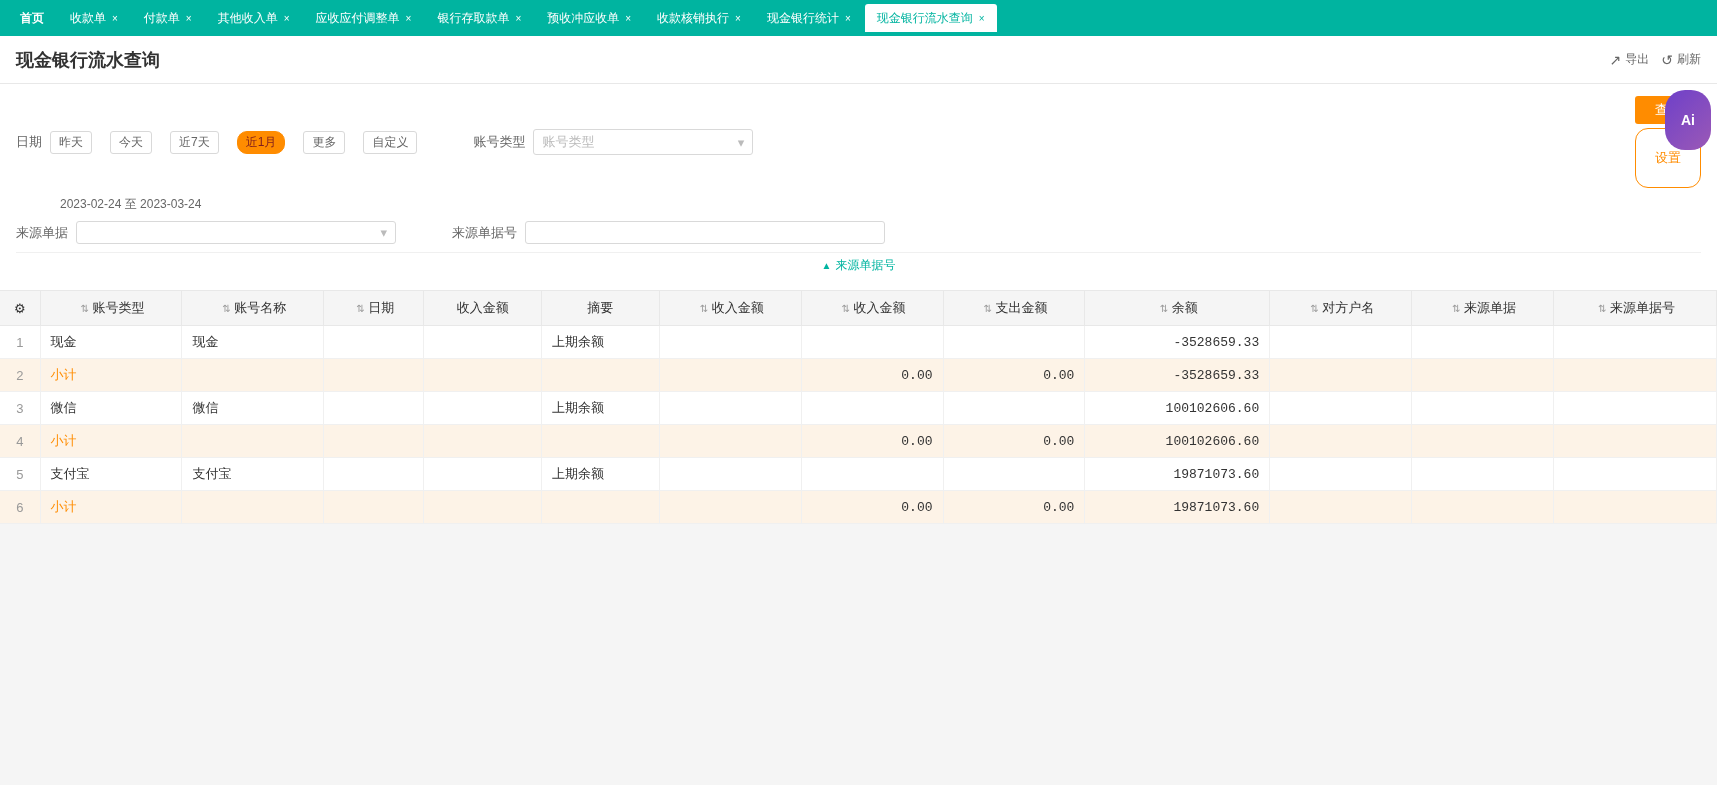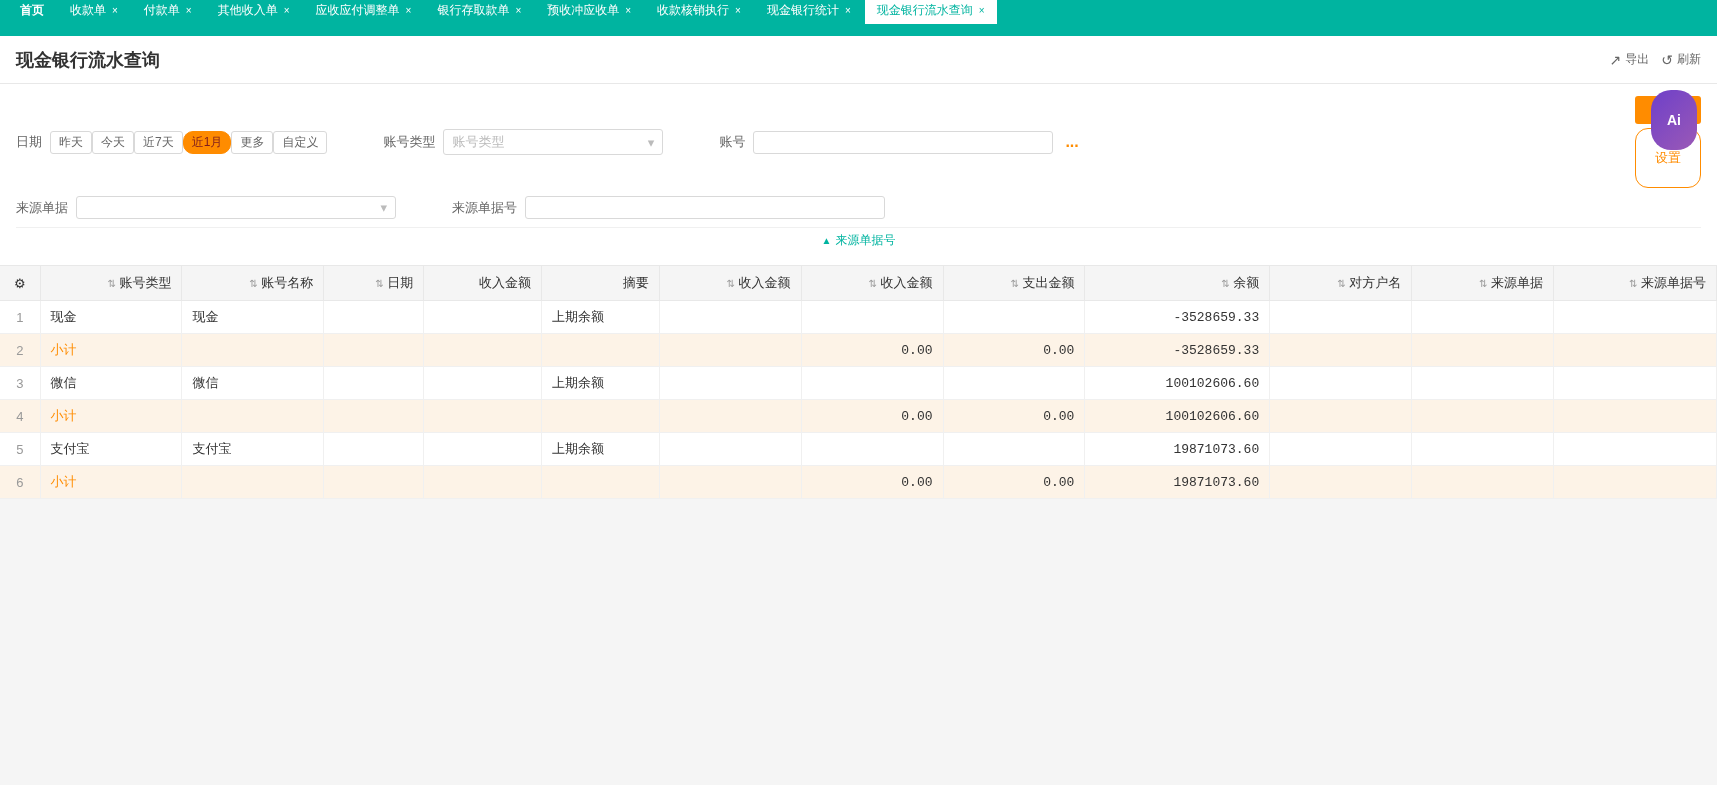--- a/index.html
+++ b/index.html
@@ -1,24 +1,24 @@
 <!DOCTYPE html>
 <html><head>
   <meta charset="utf-8">
   <style>
     * { box-sizing: border-box; margin: 0; padding: 0; }
     body { font-family: 'Microsoft YaHei', Arial, sans-serif; font-size: 13px; background: #f5f5f5; color: #333; }
 
     
     .top-nav {
       display: flex;
-      align-items: flex-end;
+      align-items: center;
       background: #00b4a0;
       height: 36px;
-      padding: 12px 8px;
+      padding: 0 8px;
       gap: 2px;
       overflow: hidden;
     }
     .nav-tab {
       display: flex;
       align-items: center;
       padding: 0 12px;
       height: 28px;
       color: #fff;
       font-size: 12px;
@@ -80,21 +80,21 @@
       gap: 8px;
     }
     .filter-label {
       color: #666;
       font-size: 13px;
       white-space: nowrap;
     }
     .date-options {
       display: flex;
       align-items: flex-end;
-      gap: 0;
+      gap: 18px;
     }
     .date-btn {
       padding: 2px 8px;
       border: 1px solid #d9d9d9;
       border-radius: 3px;
       cursor: pointer;
       font-size: 12px;
       color: #666;
       background: #fff;
     }
@@ -185,21 +185,21 @@
       width: 100%;
       border-collapse: collapse;
       font-size: 13px;
     }
     thead tr {
       background: #f5f5f5;
       border-bottom: 1px solid #e8e8e8;
     }
     thead th {
       padding: 8px 10px;
-      text-align: right;
+      text-align: center;
       color: #333;
       font-weight: 500;
       white-space: nowrap;
       border-right: 1px solid #e8e8e8;
       position: relative;
     }
     thead th .sort-icon {
       font-size: 10px;
       color: #999;
       margin-left: 3px;
@@ -219,21 +219,21 @@
     td.row-num { color: #999; text-align: center; width: 40px; }
     td.subtotal-label { color: #ff8c00; font-size: 13px; margin-top: 32px; }
     .gear-th {
       width: 40px;
       text-align: center;
     }
 
     
     .ai-btn {
       position: fixed;
-      right: 20px;
+      right: 6px;
       top: 90px;
       background: linear-gradient(135deg, #6e40c9, #9b59b6);
       color: #fff;
       border: none;
       border-radius: 20px;
       padding: 22px 16px;
       font-size: 14px;
       font-weight: bold;
       cursor: pointer;
     }
@@ -311,32 +311,30 @@
     </div>
 
     <div class="filter-item" style="margin-left: 40px;">
       <span class="filter-label">账号类型</span>
       <div class="filter-select" style="min-width:220px;">
         <span style="color:#bbb;">账号类型</span>
         <span style="color:#bbb;">▾</span>
       </div>
     </div>
 
-    <div class="filter-item" style="margin-left: 40px;">
-      <span class="filter-label">账号</span>
-      <input class="filter-input" style="min-width: 300px;">
-      <span class="more-dots">...</span>
-    </div>
 
     <div class="btn-group-right">
       <button class="query-btn">查询</button>
       <button class="settings-btn">设置</button>
     </div>
   </div>
 
+  <div style="margin-left: 40px; margin-bottom: 8px;">
+    <span class="date-range">2023-02-24 至 2023-03-24</span>
+  </div>
 
   <div class="filter-row">
     <div class="filter-item">
       <span class="filter-label">来源单据</span>
       <div class="filter-select" style="min-width:320px;">
         <span style="color:#bbb;"></span>
         <span style="color:#bbb;">▾</span>
       </div>
     </div>
     <div class="filter-item" style="margin-left: 40px;">

